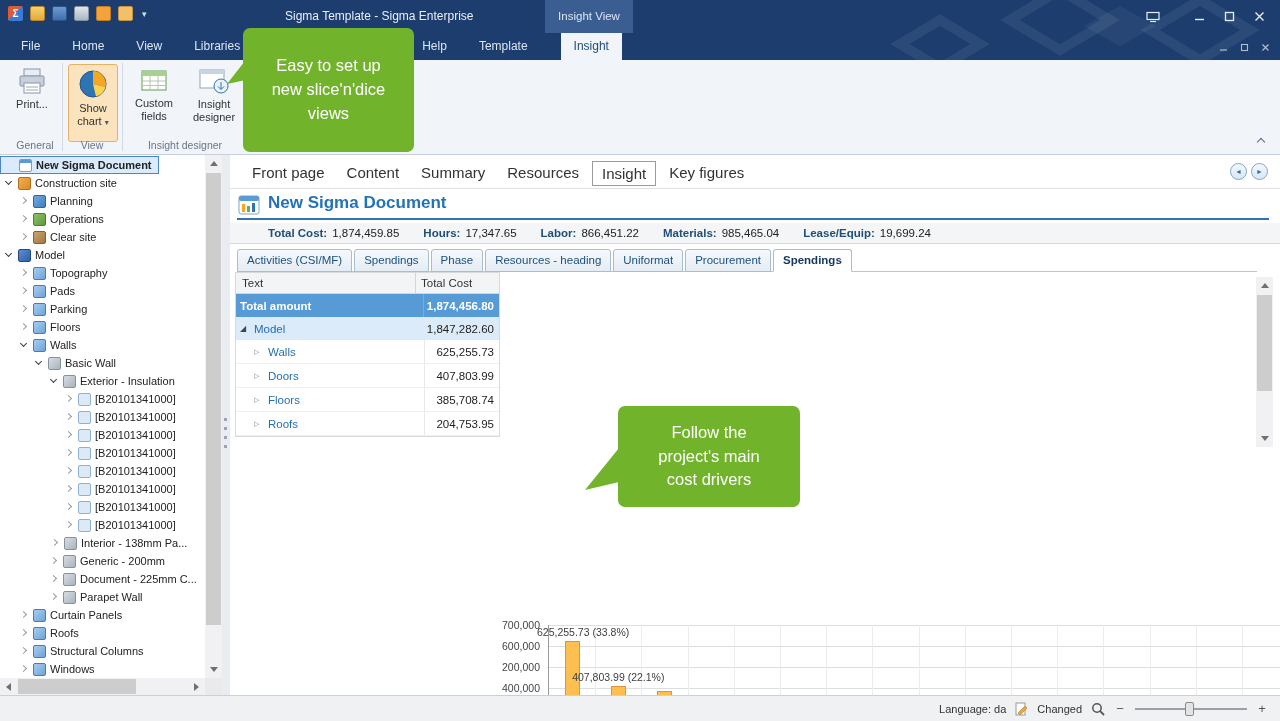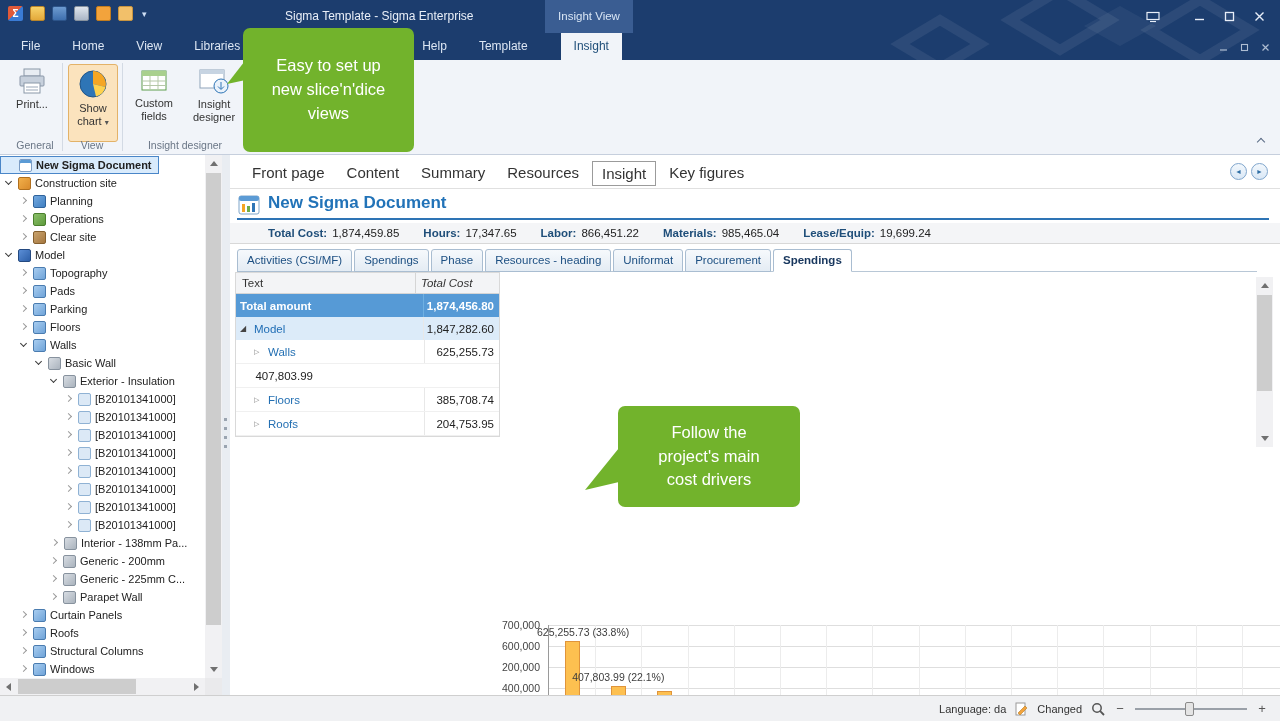--- a/index.html
+++ b/index.html
@@ -129,21 +129,21 @@
   .view-tabs{position:absolute;left:7px;top:94px;display:flex;gap:2px;height:23px;z-index:5;}
   .vtab{padding:4px 9px 0 9px;font-size:11.5px;color:#1c4f82;border:1px solid #a9bdd1;border-radius:3px 3px 0 0;
         background:linear-gradient(#f6f9fc,#e4ecf4);white-space:nowrap;box-sizing:border-box;}
   .vtab.sel{background:#fff;color:#17365d;font-weight:bold;border-bottom-color:#fff;text-align:right;}
   .vt-line{position:absolute;left:7px;top:116px;width:1020px;height:1px;background:#b8c7d6;}
 
   
   .pivot{position:absolute;left:5px;top:117px;width:263px;border:1px solid #d9d9d9;background:#fff;z-index:4;}
   .thead-row{display:flex;height:20px;background:#f3f4f6;border-bottom:1px solid #d5d5d5;}
   .hcell{width:180px;padding-left:6px;font-size:11.5px;color:#333;line-height:20px;box-sizing:border-box;border-right:1px solid #d5d5d5;}
-  .hcell.num{width:82px;border-right:none;padding-left:5px;font-style:italic;}
+  .hcell.num{width:82px;border-right:none;padding-left:5px;}
   .trow{display:flex;height:23px;align-items:center;border-bottom:1px solid #f0f0f0;}
   .tname{width:208px;display:flex;align-items:center;gap:4px;box-sizing:border-box;height:100%;
          border-right:1px solid #e8e8e8;font-size:11.5px;}
   .tval{width:82px;text-align:right;padding-right:5px;box-sizing:border-box;font-size:11.5px;color:#222;}
   .mk{font-size:7px;width:10px;flex:none;color:#777;}
   .row-total{background:var(--selblue);border-bottom:none;}
   .row-total .tlb,.row-total .tval{color:#fff;font-weight:bold;}
   .row-total .tname{border-right-color:#6fb0e2;}
   .row-group{background:#dcebf9;border-bottom:none;}
   .row-group .tlb{color:#1f6db5;}
@@ -418,21 +418,21 @@
           <div class="tlabel" data-name="tree-item-label">Interior - 138mm Pa...</div>
         </div>
         <div class="titem" data-name="tree-item-generic-200mm" style="padding-left: 49px;">
           <div class="chev closed" data-name="expand-chevron-icon"></div>
           <div class="ticon icon-wall" data-name="wall-icon"></div>
           <div class="tlabel" data-name="tree-item-label">Generic - 200mm</div>
         </div>
         <div class="titem" data-name="tree-item-generic-225mm-c" style="padding-left: 49px;">
           <div class="chev closed" data-name="expand-chevron-icon"></div>
           <div class="ticon icon-wall" data-name="wall-icon"></div>
-          <div class="tlabel" data-name="tree-item-label">Generic - 225mm C...</div>
+          <div class="tlabel" data-name="tree-item-label">Document - 225mm C...</div>
         </div>
         <div class="titem" data-name="tree-item-parapet-wall" style="padding-left: 49px;">
           <div class="chev closed" data-name="expand-chevron-icon"></div>
           <div class="ticon icon-wall" data-name="wall-icon"></div>
           <div class="tlabel" data-name="tree-item-label">Parapet Wall</div>
         </div>
         <div class="titem" data-name="tree-item-curtain-panels" style="padding-left: 19px;">
           <div class="chev closed" data-name="expand-chevron-icon"></div>
           <div class="ticon icon-layer" data-name="layer-icon"></div>
           <div class="tlabel" data-name="tree-item-label">Curtain Panels</div>
@@ -559,20 +559,24 @@
           <div class="tval" data-name="row-value-cell">1,847,282.60</div>
         </div>
         <div class="trow row-child" data-name="table-row-walls">
           <div class="tname" data-name="row-text-cell" style="padding-left: 18px;">
             <div class="mk" data-name="collapsed-marker-icon">▷</div>
             <div class="tlb" data-name="row-label">Walls</div>
           </div>
           <div class="tval" data-name="row-value-cell">625,255.73</div>
         </div>
         <div class="trow row-child" data-name="table-row-doors">
+          <div class="tname" data-name="row-text-cell" style="padding-left: 18px;">
+            <div class="mk" data-name="collapsed-marker-icon">▷</div>
+            <div class="tlb" data-name="row-label">Doors</div>
+          </div>
           <div class="tval" data-name="row-value-cell">407,803.99</div>
         </div>
         <div class="trow row-child" data-name="table-row-floors">
           <div class="tname" data-name="row-text-cell" style="padding-left: 18px;">
             <div class="mk" data-name="collapsed-marker-icon">▷</div>
             <div class="tlb" data-name="row-label">Floors</div>
           </div>
           <div class="tval" data-name="row-value-cell">385,708.74</div>
         </div>
         <div class="trow row-child" data-name="table-row-roofs">

